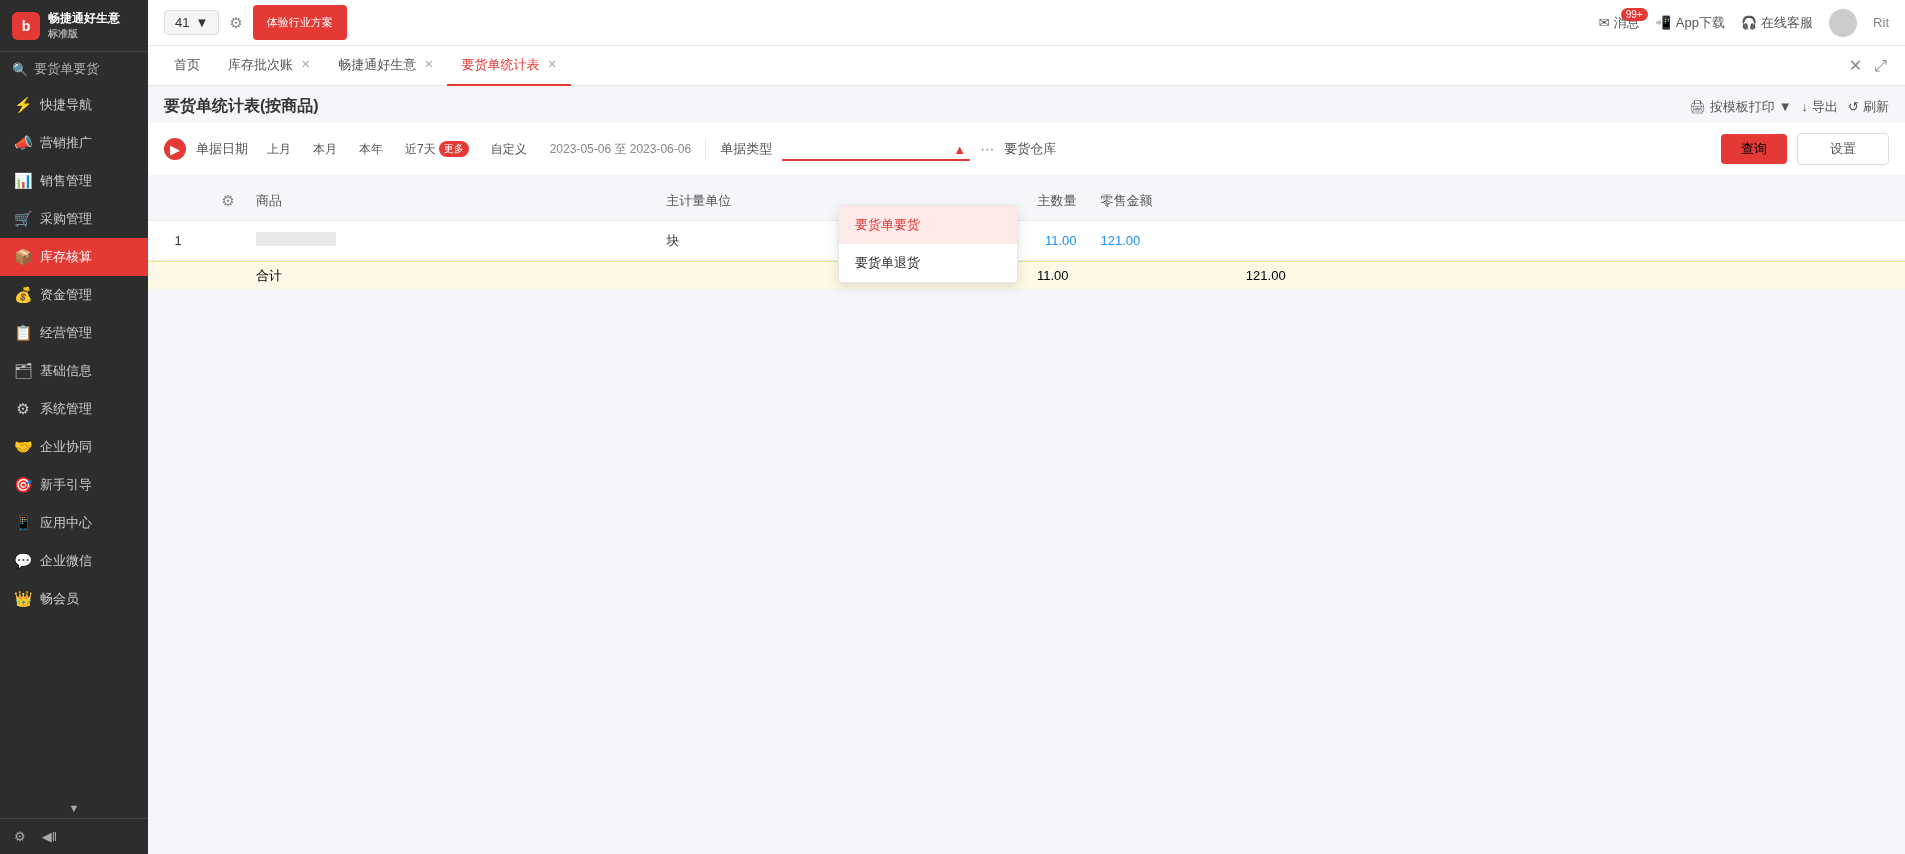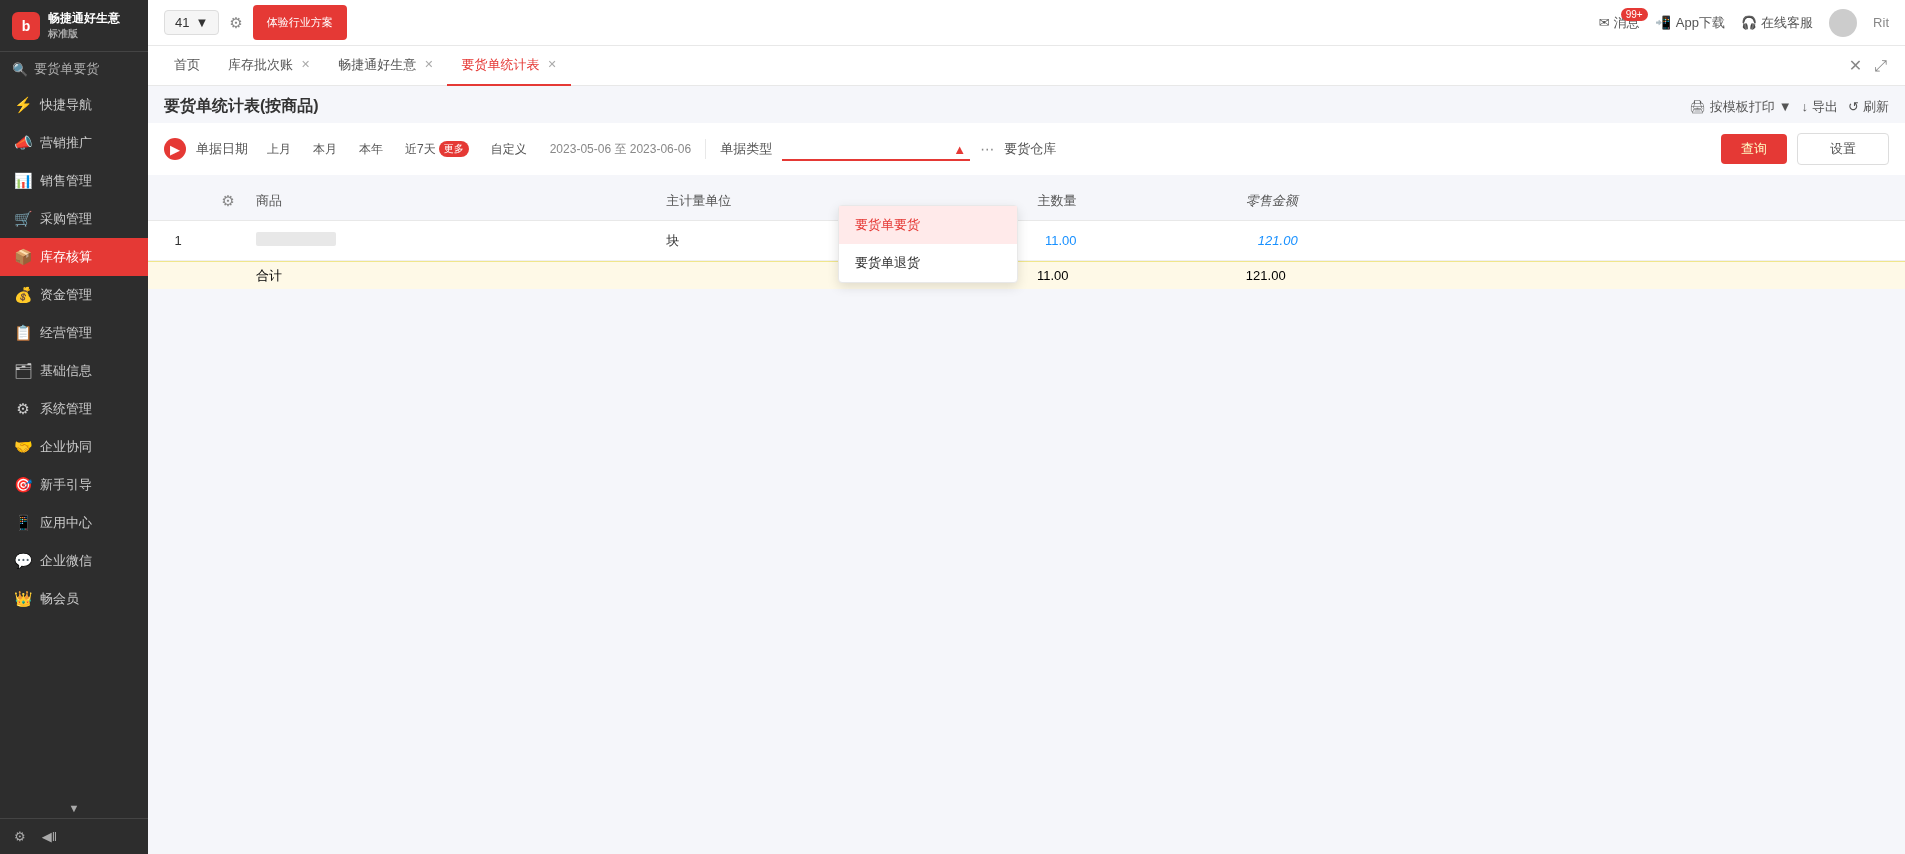--- a/index.html
+++ b/index.html
@@ -307,21 +307,21 @@
       cursor: pointer;
       font-size: 13px;
     }
     .filter-more-btn {
       color: #888;
       cursor: pointer;
       font-size: 14px;
     }
     .query-btn {
       background: #e53935;
-      color: #fef9c3;
+      color: #000000;
       border: none;
       border-radius: 4px;
       padding: 6px 20px;
       font-size: 13px;
       cursor: pointer;
       font-family: inherit;
     }
     .set-btn {
       background: #fff;
       color: #555;
@@ -380,21 +380,21 @@
       border-bottom: 1px solid #f0f0f0;
       font-size: 13px;
       color: #333;
       height: 40px;
     }
     .col-num { width: 60px; text-align: center; flex-shrink: 0; padding: 0 8px; }
     .col-settings { width: 40px; text-align: center; flex-shrink: 0; }
     .col-product { flex: 2; padding: 0 8px; }
     .col-unit { flex: 1; text-align: left; padding: 0 8px; }
     .col-qty { flex: 1; text-align: right; padding: 0 16px 0 8px; }
-    .col-amount { flex: 1; text-align: right; padding: 0 16px 0 8px; font-style: italic; }
+    .col-amount { flex: 1; text-align: left; padding: 0 16px 0 8px; }
     .col-rest { flex: 3; }
     .table-settings-icon { color: #888; cursor: pointer; font-size: 15px; }
     .cell-link { color: #1890ff; cursor: pointer; }
     .product-placeholder {
       display: inline-block;
       width: 80px;
       height: 14px;
       background: #e8e8e8;
       border-radius: 2px;
     }

